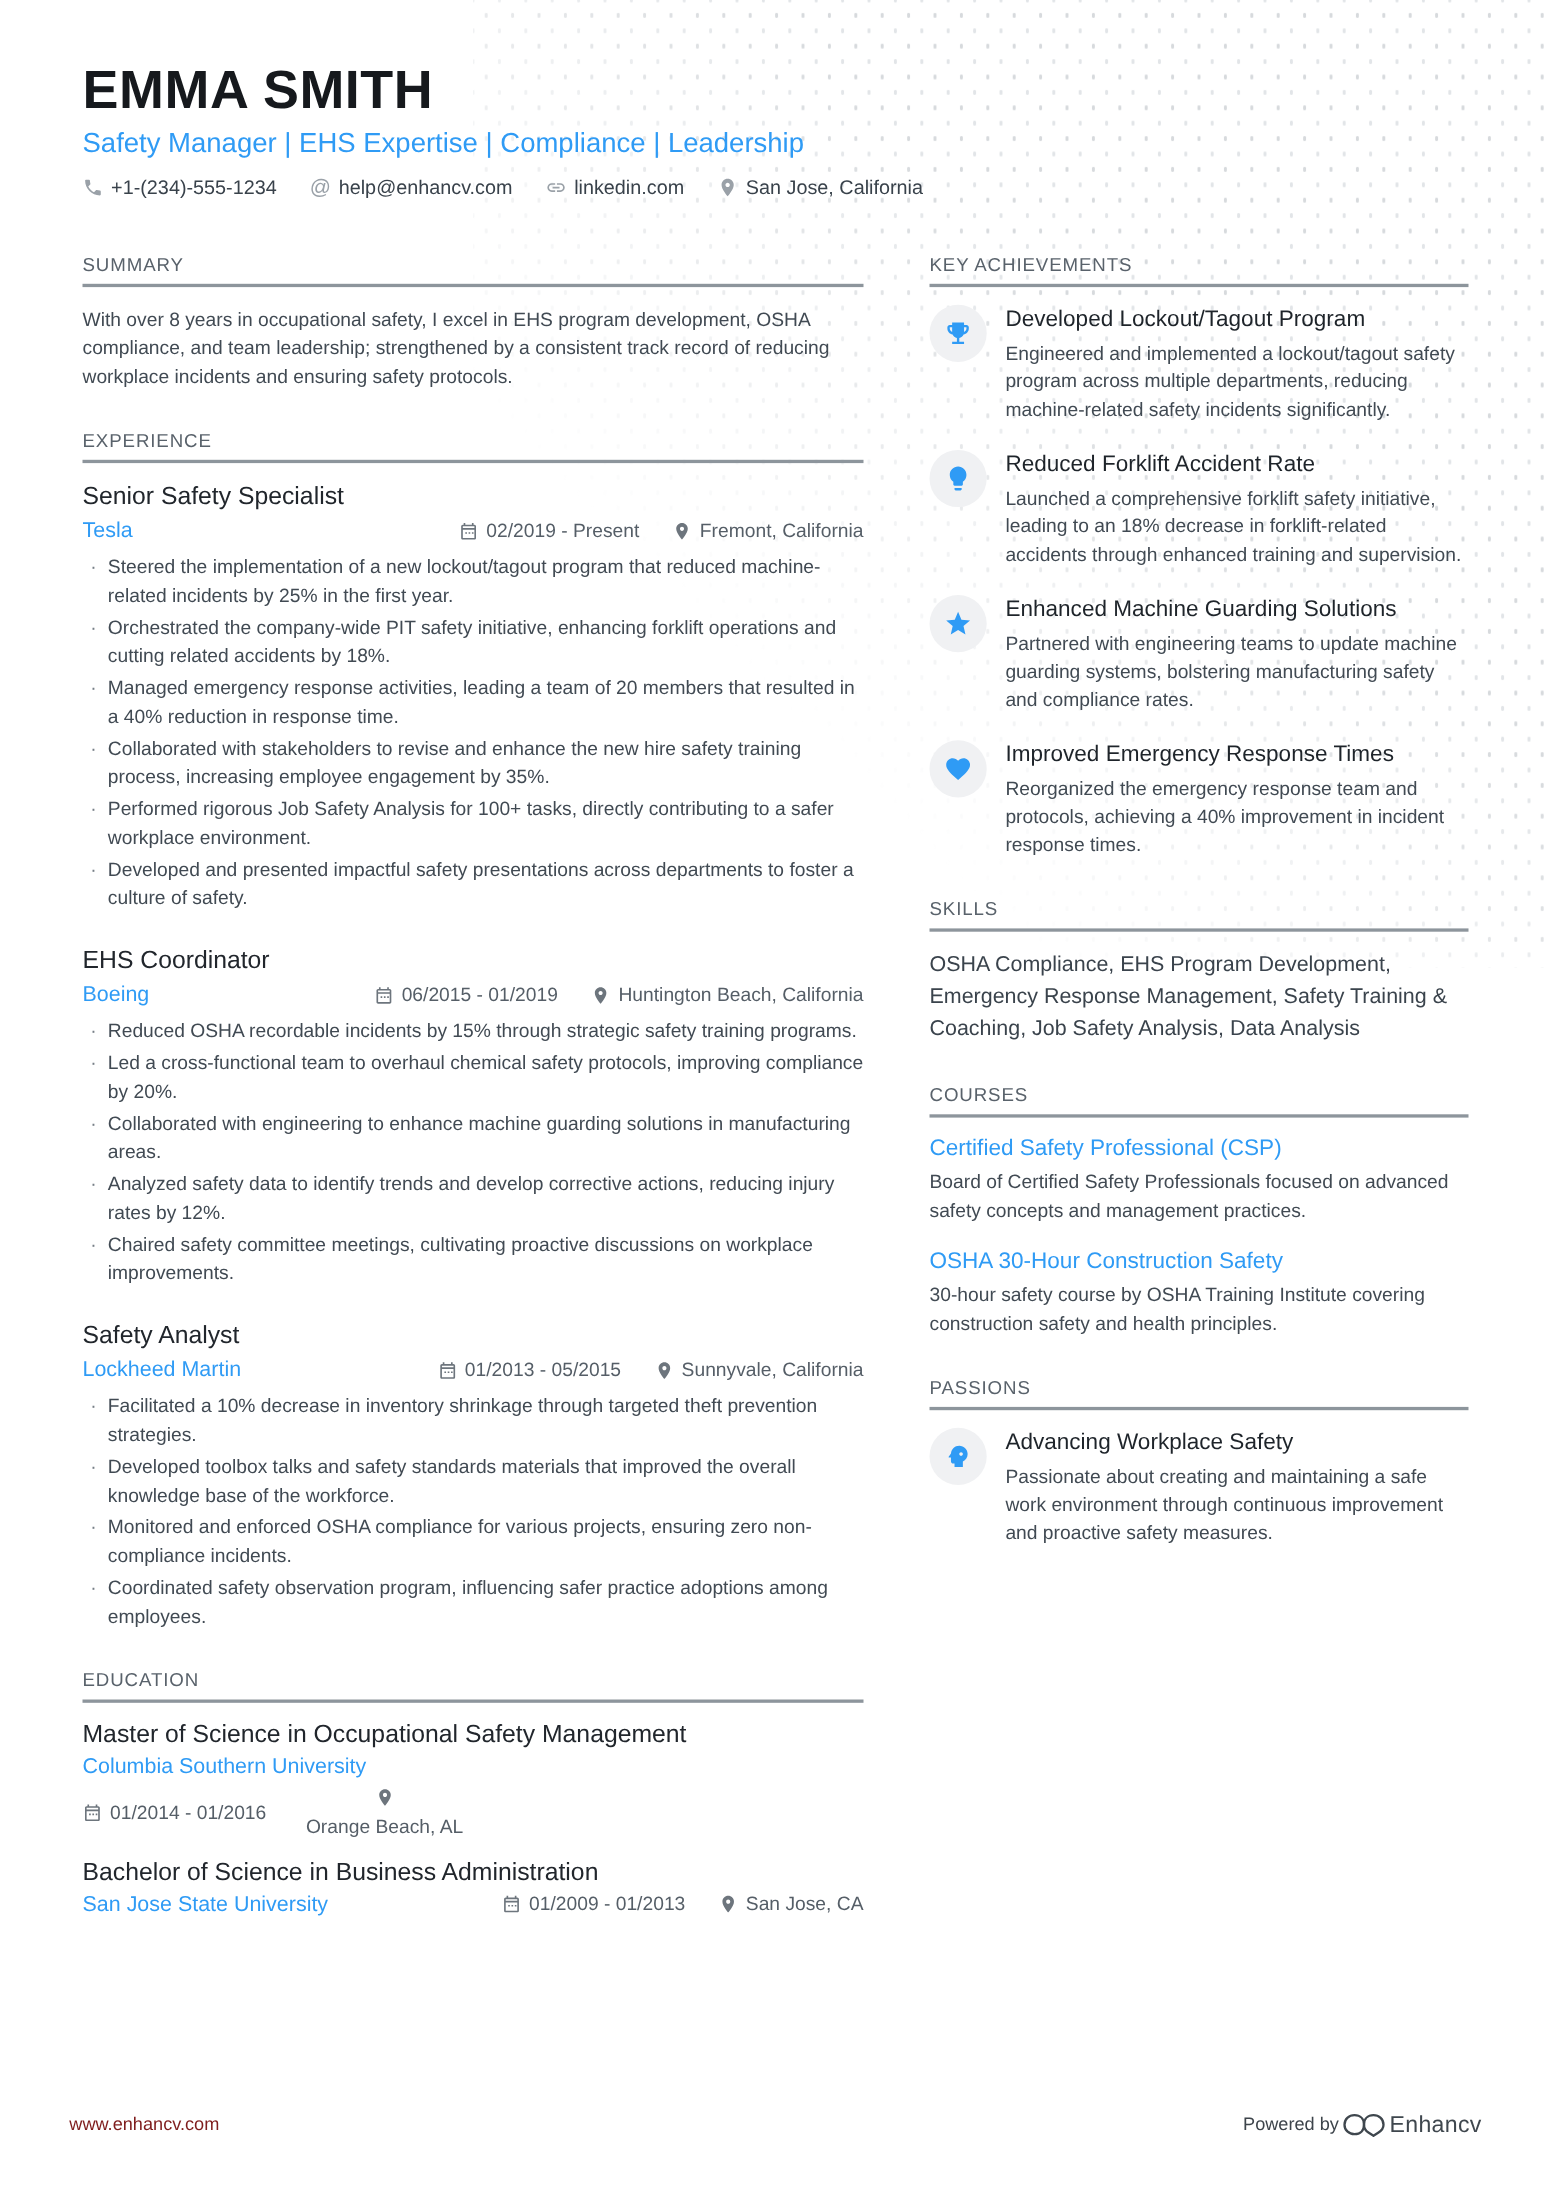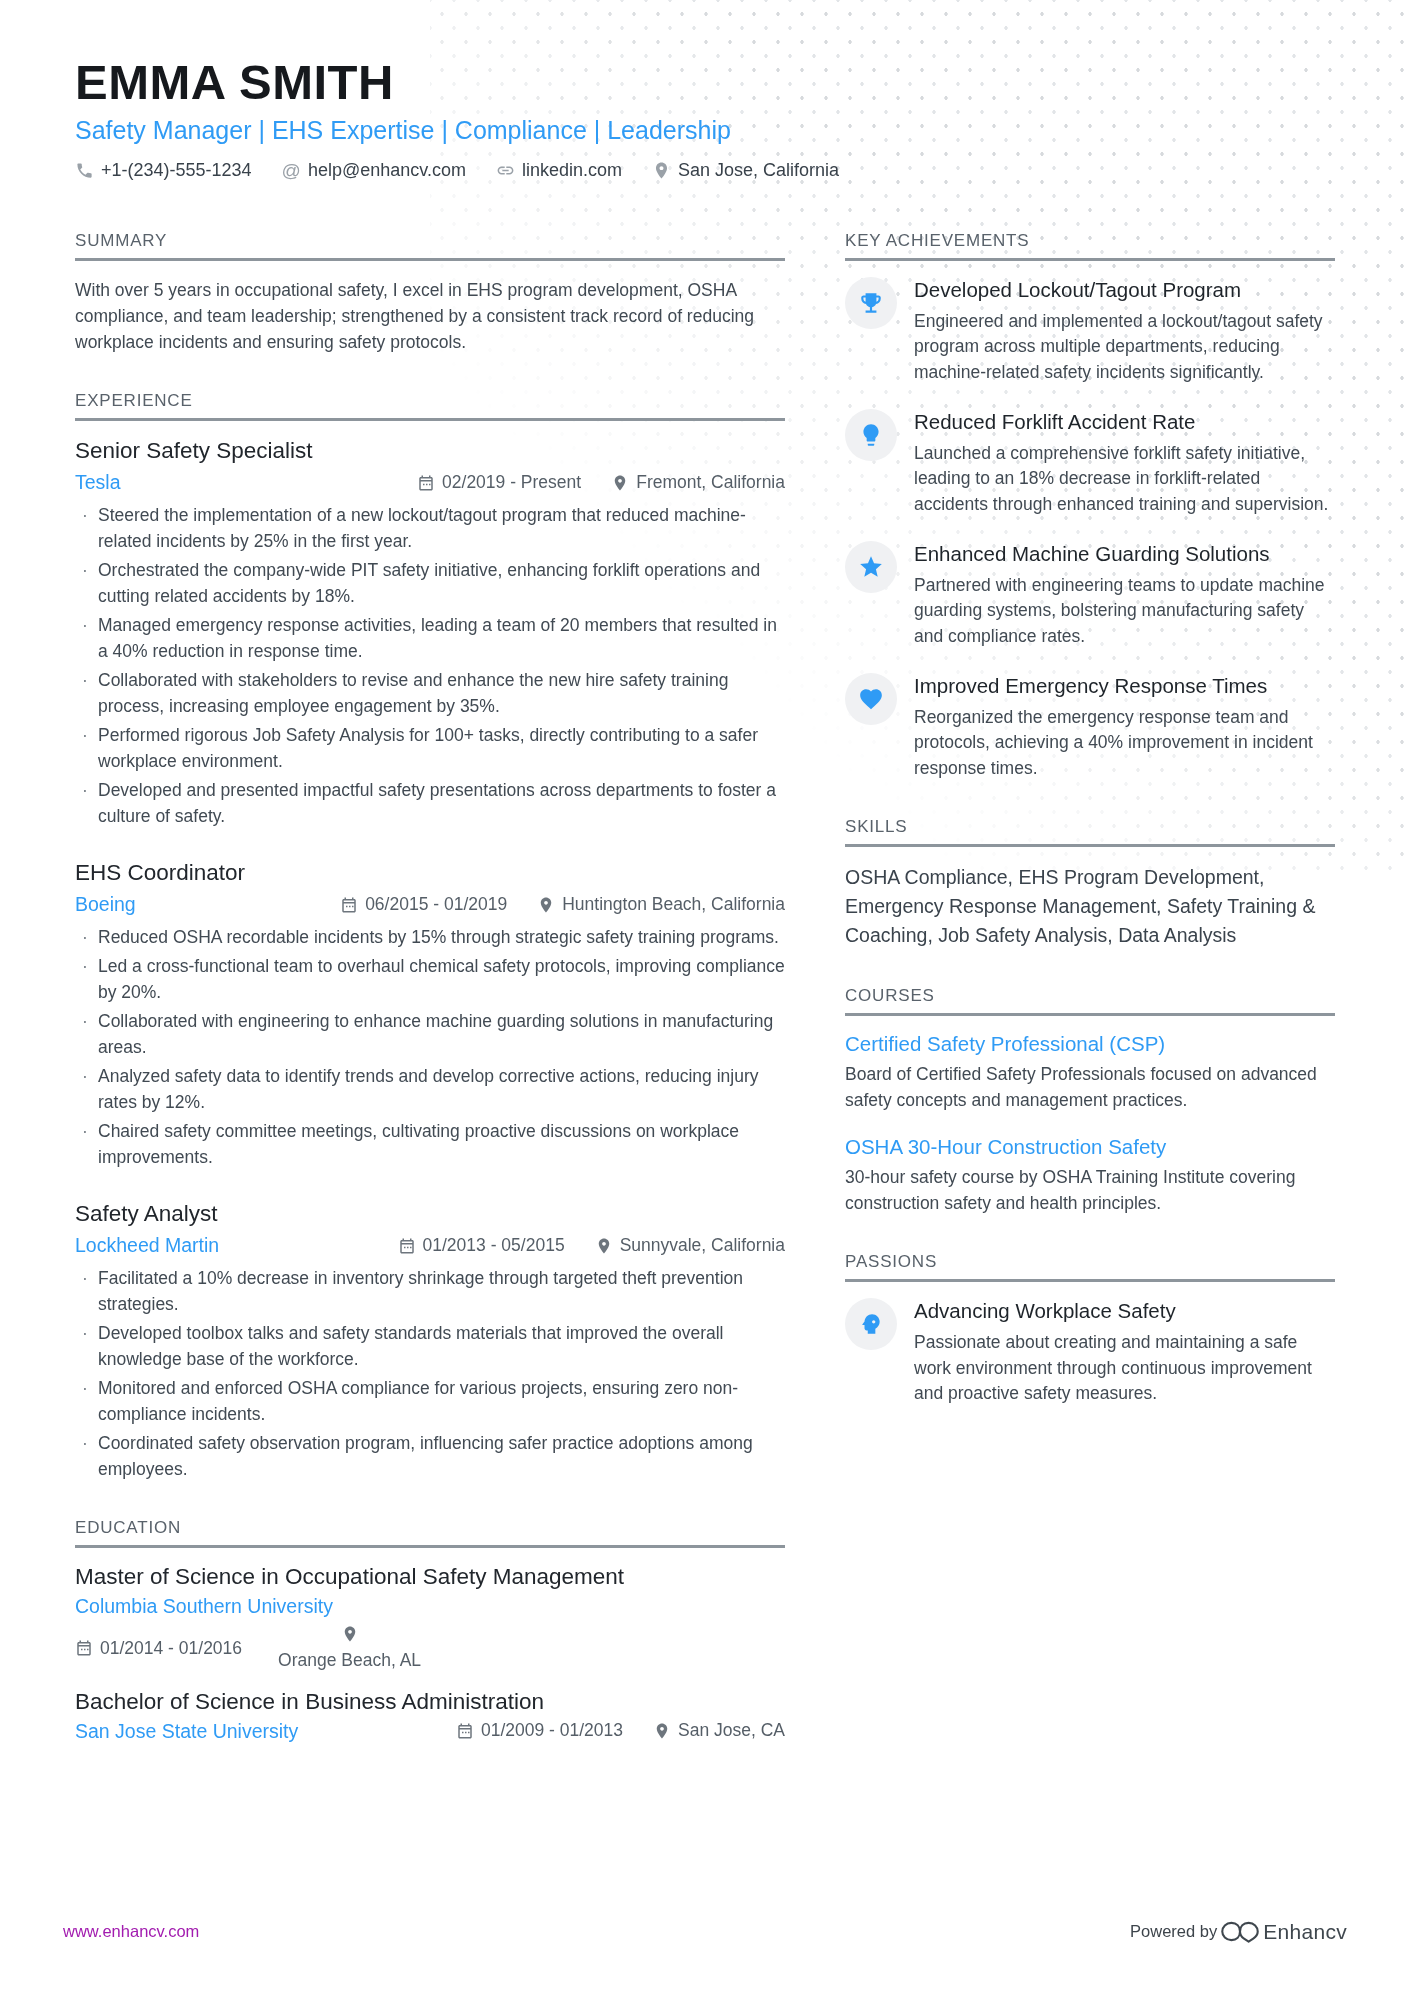--- a/index.html
+++ b/index.html
@@ -60,21 +60,21 @@
   .ach-icon path{fill:#2f9bf5;}
   .ach-body{flex:1;}
   .ach-title{margin:0;font-size:20.5px;font-weight:500;color:#1e242a;line-height:1.3;}
   .ach-text{margin:5px 0 0 0;font-size:17.5px;line-height:25.5px;color:#414a53;}
   .skills-text{margin:0;font-size:19.5px;line-height:29px;color:#3a434c;}
   .course{margin-bottom:22px;}
   .course-title{margin:0;font-size:20.5px;font-weight:500;color:#2f9bf5;cursor:pointer;}
   .course-text{margin:6px 0 0 0;font-size:17.5px;line-height:25.5px;color:#414a53;}
   
   .footer{position:absolute;left:63px;right:63px;bottom:48px;display:flex;align-items:center;}
-  .site{font-size:16.5px;color:#a21caf;cursor:pointer;}
+  .site{font-size:16.5px;color:#7f1d1d;cursor:pointer;}
   .powered{margin-left:auto;display:flex;align-items:center;}
   .powered-label{font-size:16.5px;color:#3d444b;}
   .brand{font-size:21px;color:#3f474e;font-weight:500;letter-spacing:.3px;}
   .logo-svg{width:46px;height:31px;}
 </style>
 </head>
 <body>
 
 <div class="page">
   <div class="halftone"></div>
@@ -108,21 +108,21 @@
         </span>
       </div>
     </header>
 
     <div class="columns">
 
       <div class="col-left">
 
         <section class="first">
           <h2 class="sec">SUMMARY</h2>
-          <p class="body-text">With over 5 years in occupational safety, I excel in EHS program development, OSHA compliance, and team leadership; strengthened by a consistent track record of reducing workplace incidents and ensuring safety protocols.</p>
+          <p class="body-text">With over 8 years in occupational safety, I excel in EHS program development, OSHA compliance, and team leadership; strengthened by a consistent track record of reducing workplace incidents and ensuring safety protocols.</p>
         </section>
 
         <section>
           <h2 class="sec">EXPERIENCE</h2>
 
           <article class="job">
             <h3 class="job-title">Senior Safety Specialist</h3>
             <div class="job-row">
               <span class="company">Tesla</span>
               <span class="meta push">

